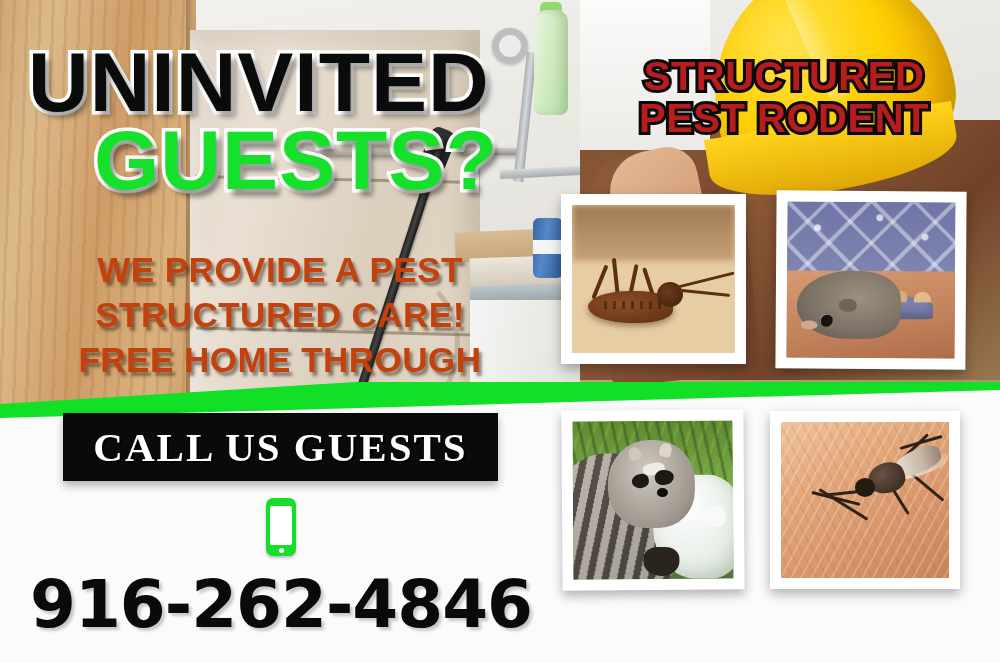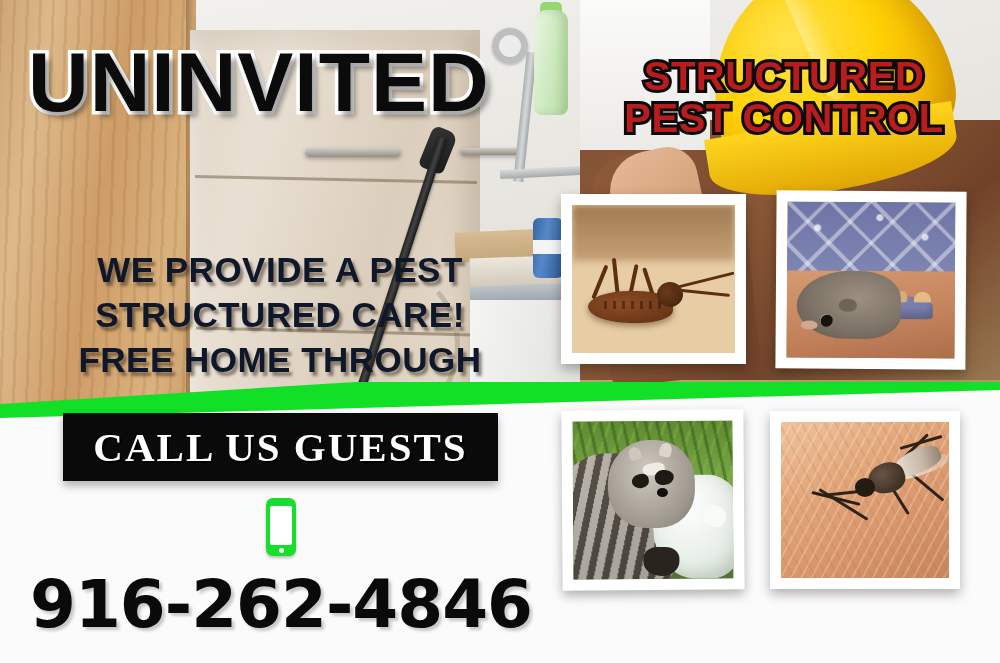--- a/index.html
+++ b/index.html
@@ -237,21 +237,21 @@
     display:block; font-size:84px; color:#15e12b; margin-top:6px;
     -webkit-text-stroke:7px #ffffff; paint-order:stroke fill;
     text-shadow:5px 7px 5px rgba(0,0,0,.40);
     letter-spacing:1px; padding-left:66px;
   }
 
   
   .subhead {
     position:absolute; left:30px; top:248px; width:500px;
     text-align:center; font-weight:bold; font-size:35px; line-height:1.28;
-    color:#0f172a; letter-spacing:.5px;
+    color:#c2410c; letter-spacing:.5px;
     text-shadow:3px 4px 3px rgba(60,45,30,.55);
   }
   .subhead span { display:block; }
 
   
   .brand {
     position:absolute; left:588px; top:56px; width:392px;
     text-align:center; font-weight:bold; font-size:40px; line-height:1.04;
     color:#b91c1c; letter-spacing:.5px;
     -webkit-text-stroke:6px #0a0a0a; paint-order:stroke fill;
@@ -555,31 +555,32 @@
 
     <div class="bg-veil"></div>
   </div>
 
   <div class="green-band"></div>
   <div class="white-panel"></div>
   <div class="green-band-2"></div>
 
   <div class="headline">
     <span class="h-uninvited">UNINVITED</span>
+    <span class="h-guests">GUESTS?</span>
   </div>
 
   <div class="subhead">
     <span>WE PROVIDE A PEST</span>
     <span>STRUCTURED CARE!</span>
     <span>FREE HOME THROUGH</span>
   </div>
 
   <div class="brand">
     <span>STRUCTURED</span>
-    <span>PEST CONTROL</span>
+    <span>PEST RODENT</span>
   </div>
 
   <div class="cta">
     <span class="cta-label">CALL US GUESTS</span>
   </div>
 
   <div class="phone-row">
     <span class="phone-icon"></span>
     <span class="phone-num">916-262-4846</span>
   </div>

